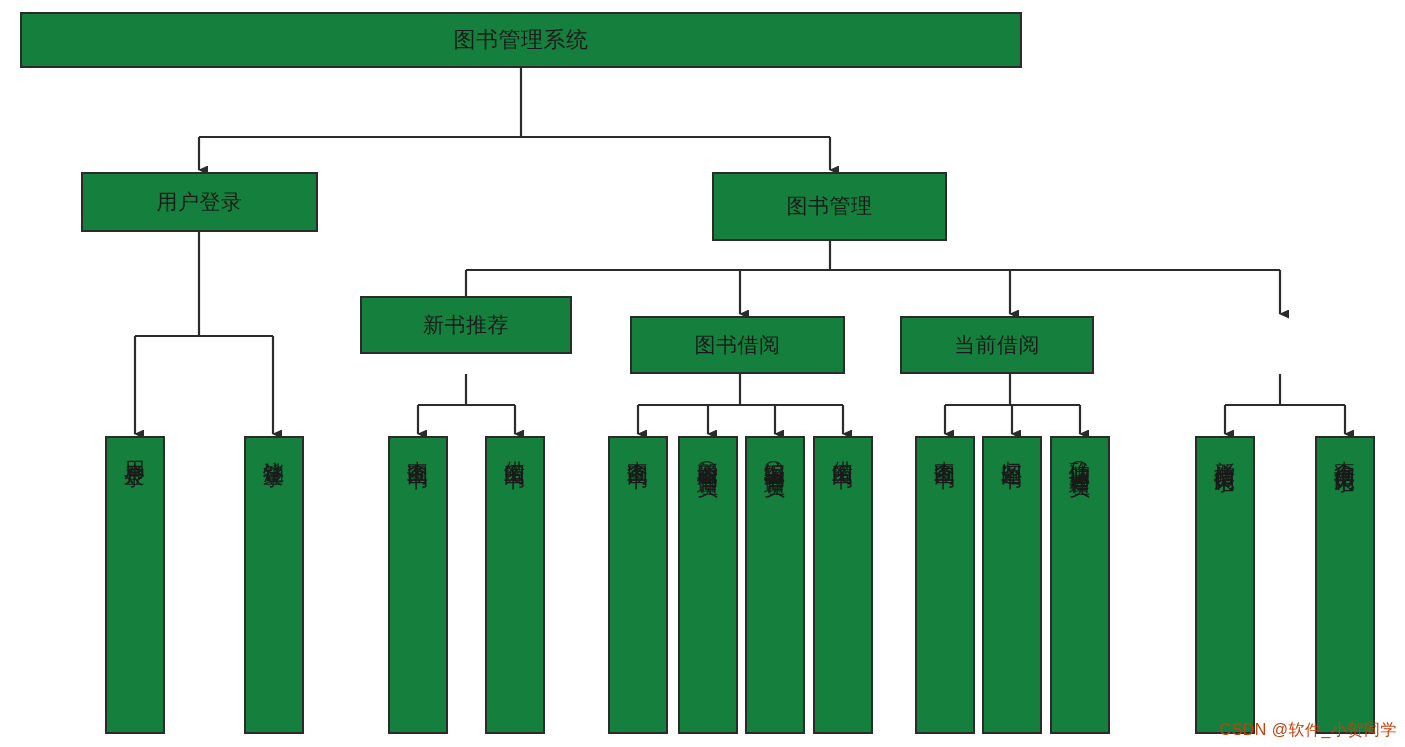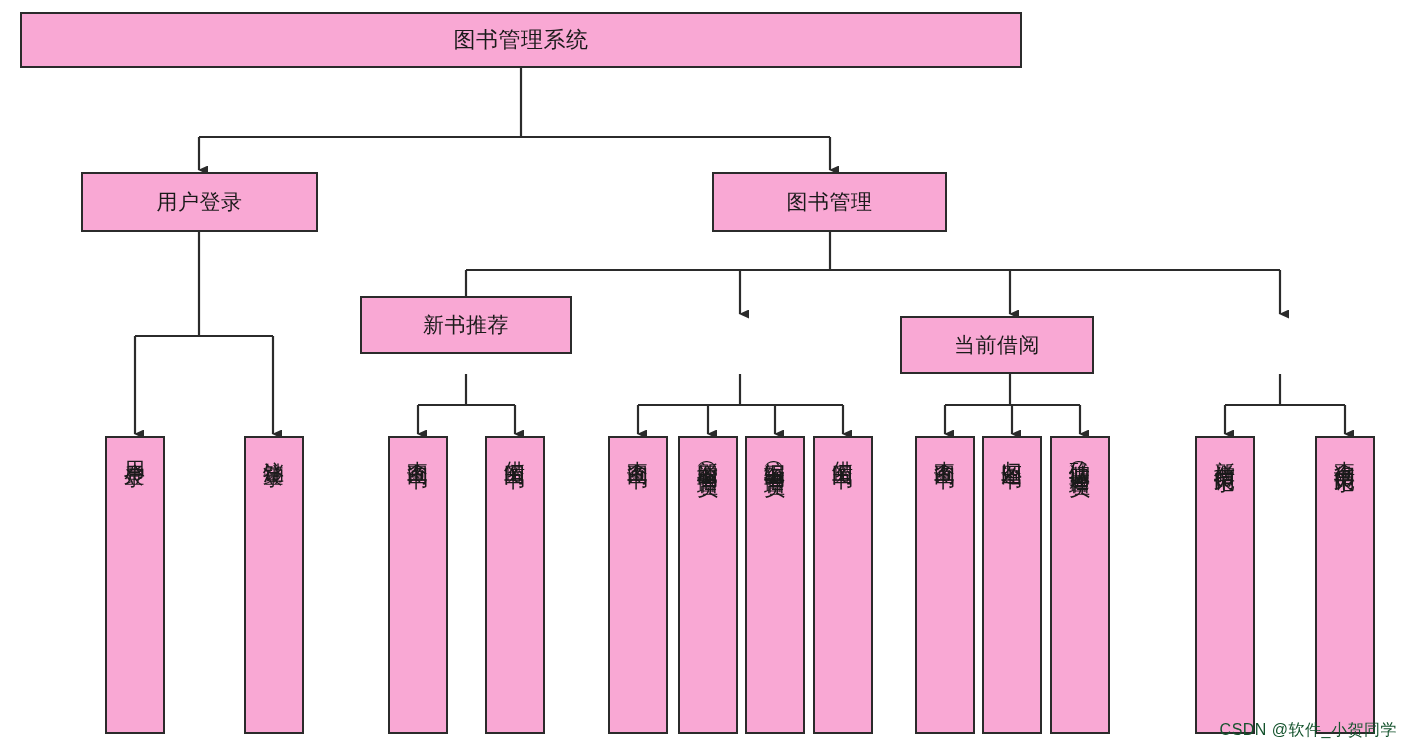--- a/index.html
+++ b/index.html
@@ -26,21 +26,21 @@
     position: absolute;
     left: 0;
     top: 0;
     width: 1405px;
     height: 747px;
     pointer-events: none;
   }
   .node {
     position: absolute;
     box-sizing: border-box;
-    background: #f9a8d4;
+    background: #15803d;
     border: 2.2px solid #2b2b2b;
     display: flex;
     align-items: center;
     justify-content: center;
     text-align: left;
   }
   .node-label {
     display: block;
     line-height: 1.18;
     letter-spacing: 0.5px;
@@ -66,21 +66,21 @@
     font-size: 21px;
     line-height: 1.0;
     letter-spacing: 2.5px;
     white-space: nowrap;
   }
   #watermark {
     position: absolute;
     right: 8px;
     bottom: 6px;
     font-size: 16px;
-    color: #14532d;
+    color: #c2410c;
     letter-spacing: 0.5px;
     white-space: nowrap;
     user-select: none;
   }
 </style>
 </head>
 <body>
 
 <div id="diagram-root">
 
@@ -134,27 +134,30 @@
     </g>
   </svg>
 
   <div class="node root horizontal" style="left:20px; top:12px; width:1002px; height:56px;">
     <span class="node-label">图书管理系统</span>
   </div>
 
   <div class="node horizontal" style="left:81px; top:172px; width:237px; height:60px;">
     <span class="node-label">用户登录</span>
   </div>
-  <div class="node horizontal" style="left:712px; top:172px; width:235px; height:60px;">
+  <div class="node horizontal" style="left:712px; top:172px; width:235px; height:69px;">
     <span class="node-label">图书管理</span>
   </div>
 
   <div class="node horizontal" style="left:360px; top:296px; width:212px; height:58px;">
     <span class="node-label">新书推荐</span>
   </div>
+  <div class="node horizontal" style="left:630px; top:316px; width:215px; height:58px;">
+    <span class="node-label">图书借阅</span>
+  </div>
   <div class="node horizontal" style="left:900px; top:316px; width:194px; height:58px;">
     <span class="node-label">当前借阅</span>
   </div>
 
   <div class="node vertical" style="left:105px; top:436px; width:60px; height:298px;">
     <span class="node-label">用户登录</span>
   </div>
   <div class="node vertical" style="left:244px; top:436px; width:60px; height:298px;">
     <span class="node-label">注销登录</span>
   </div>

